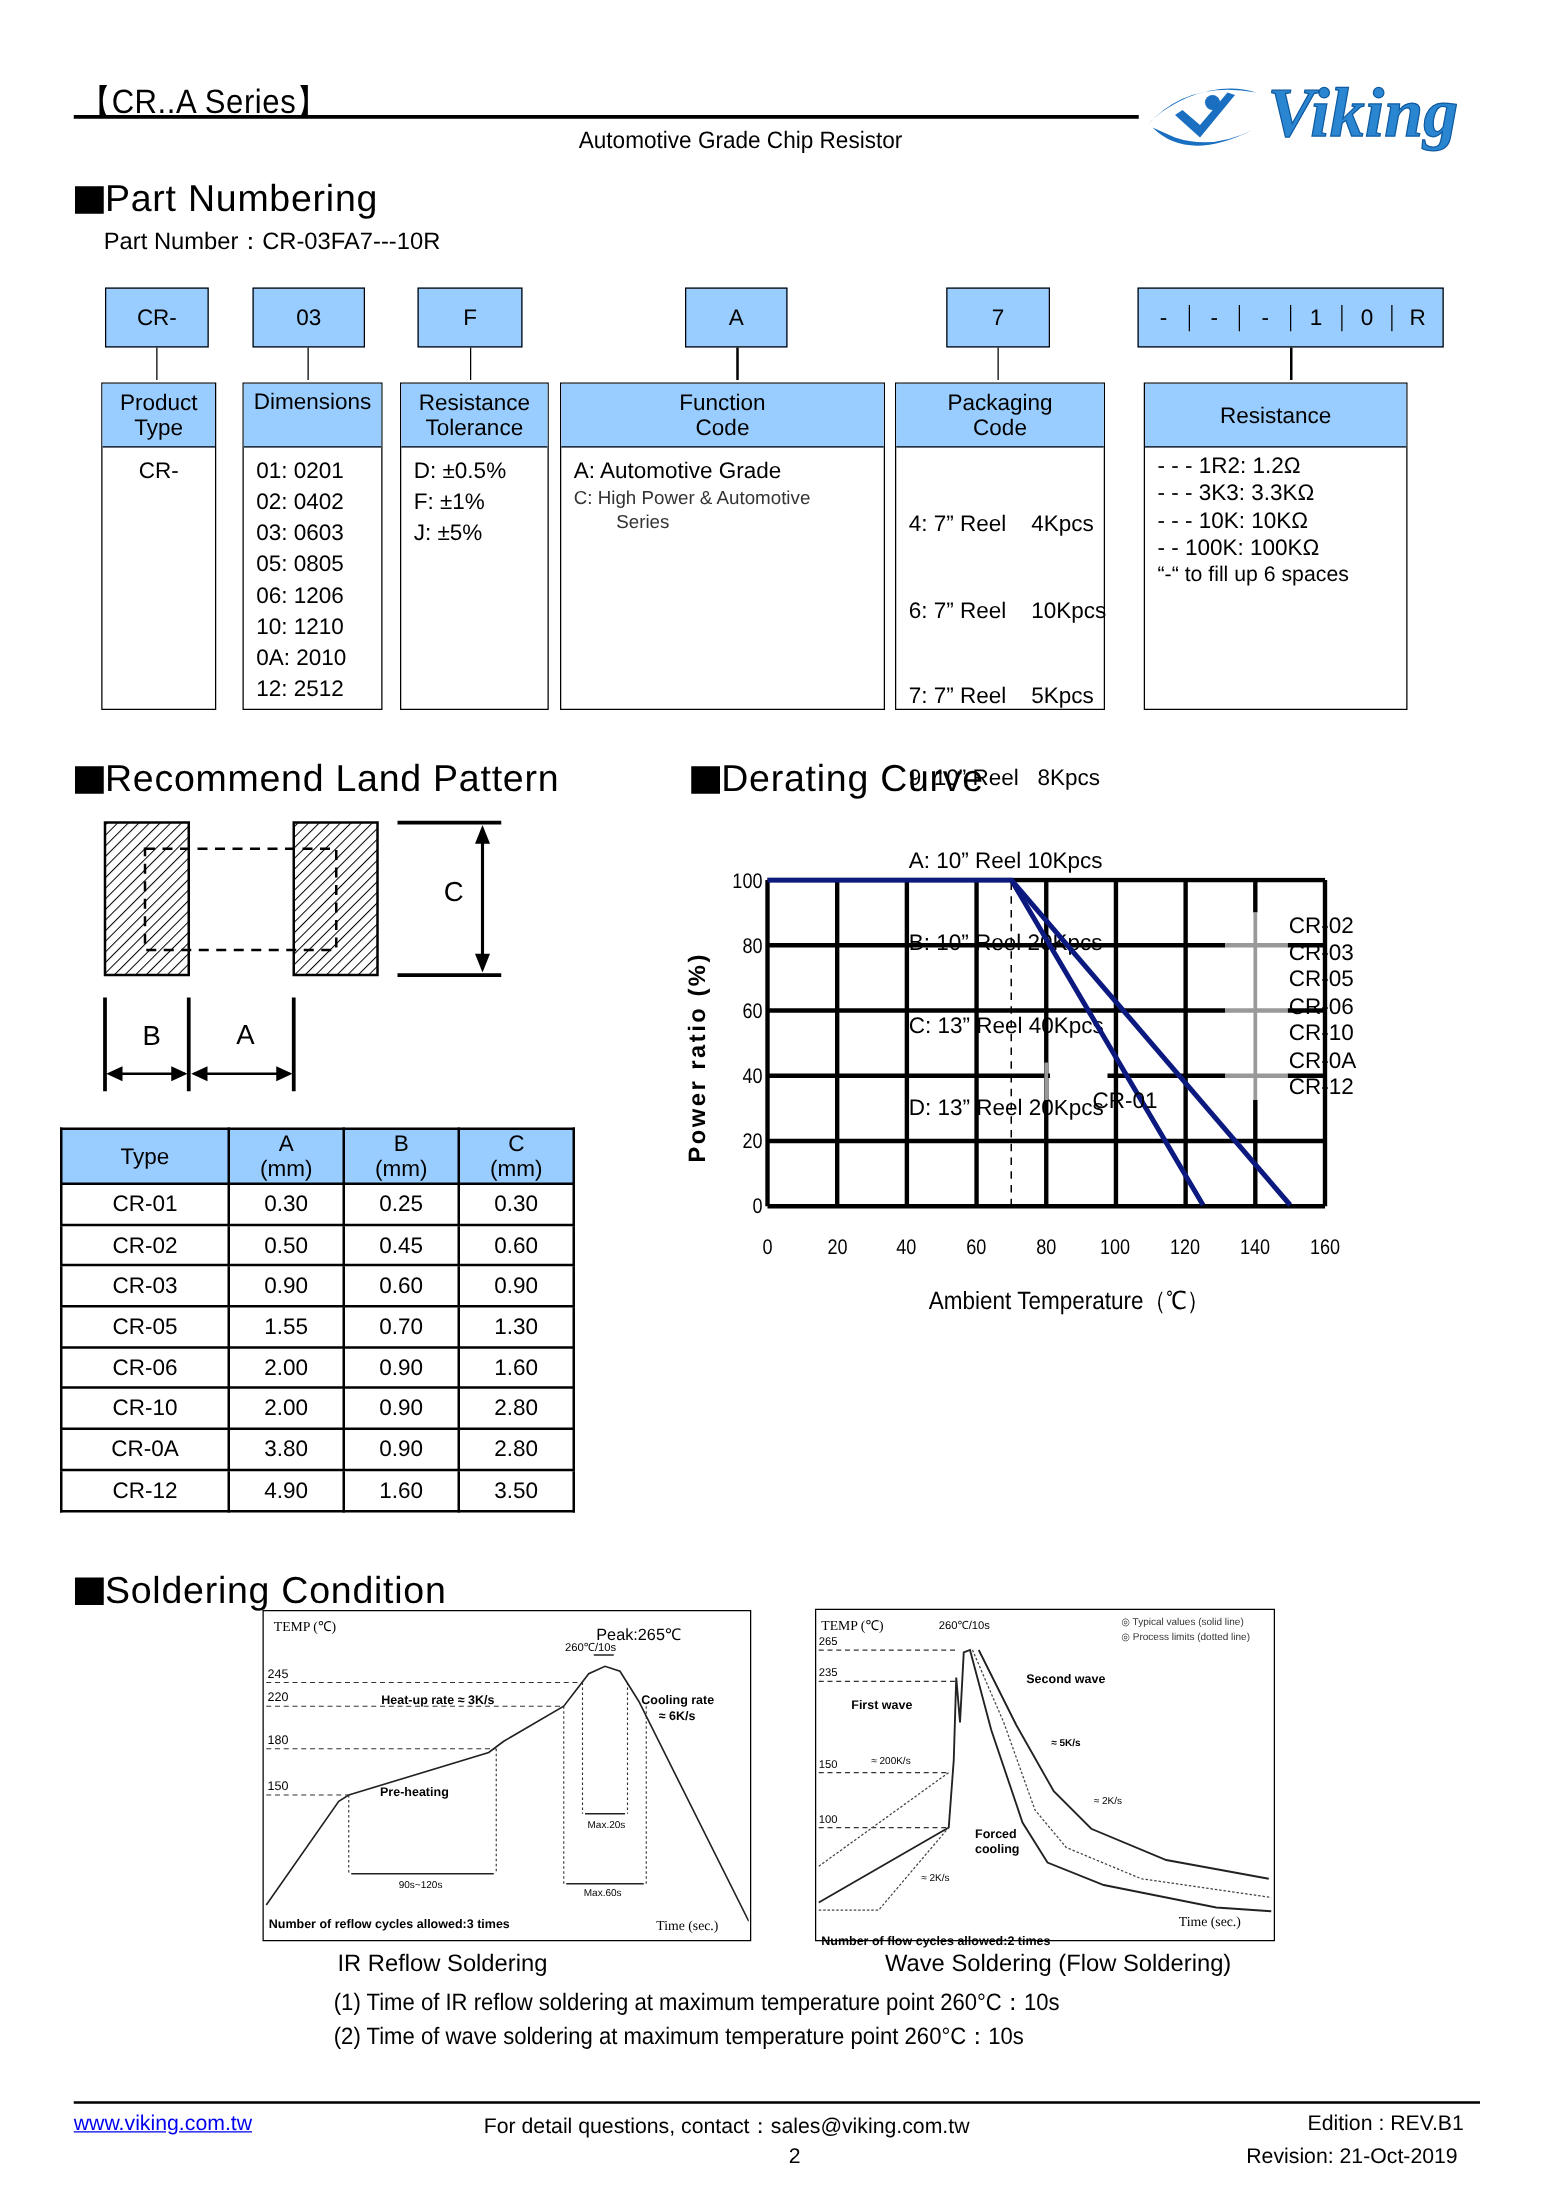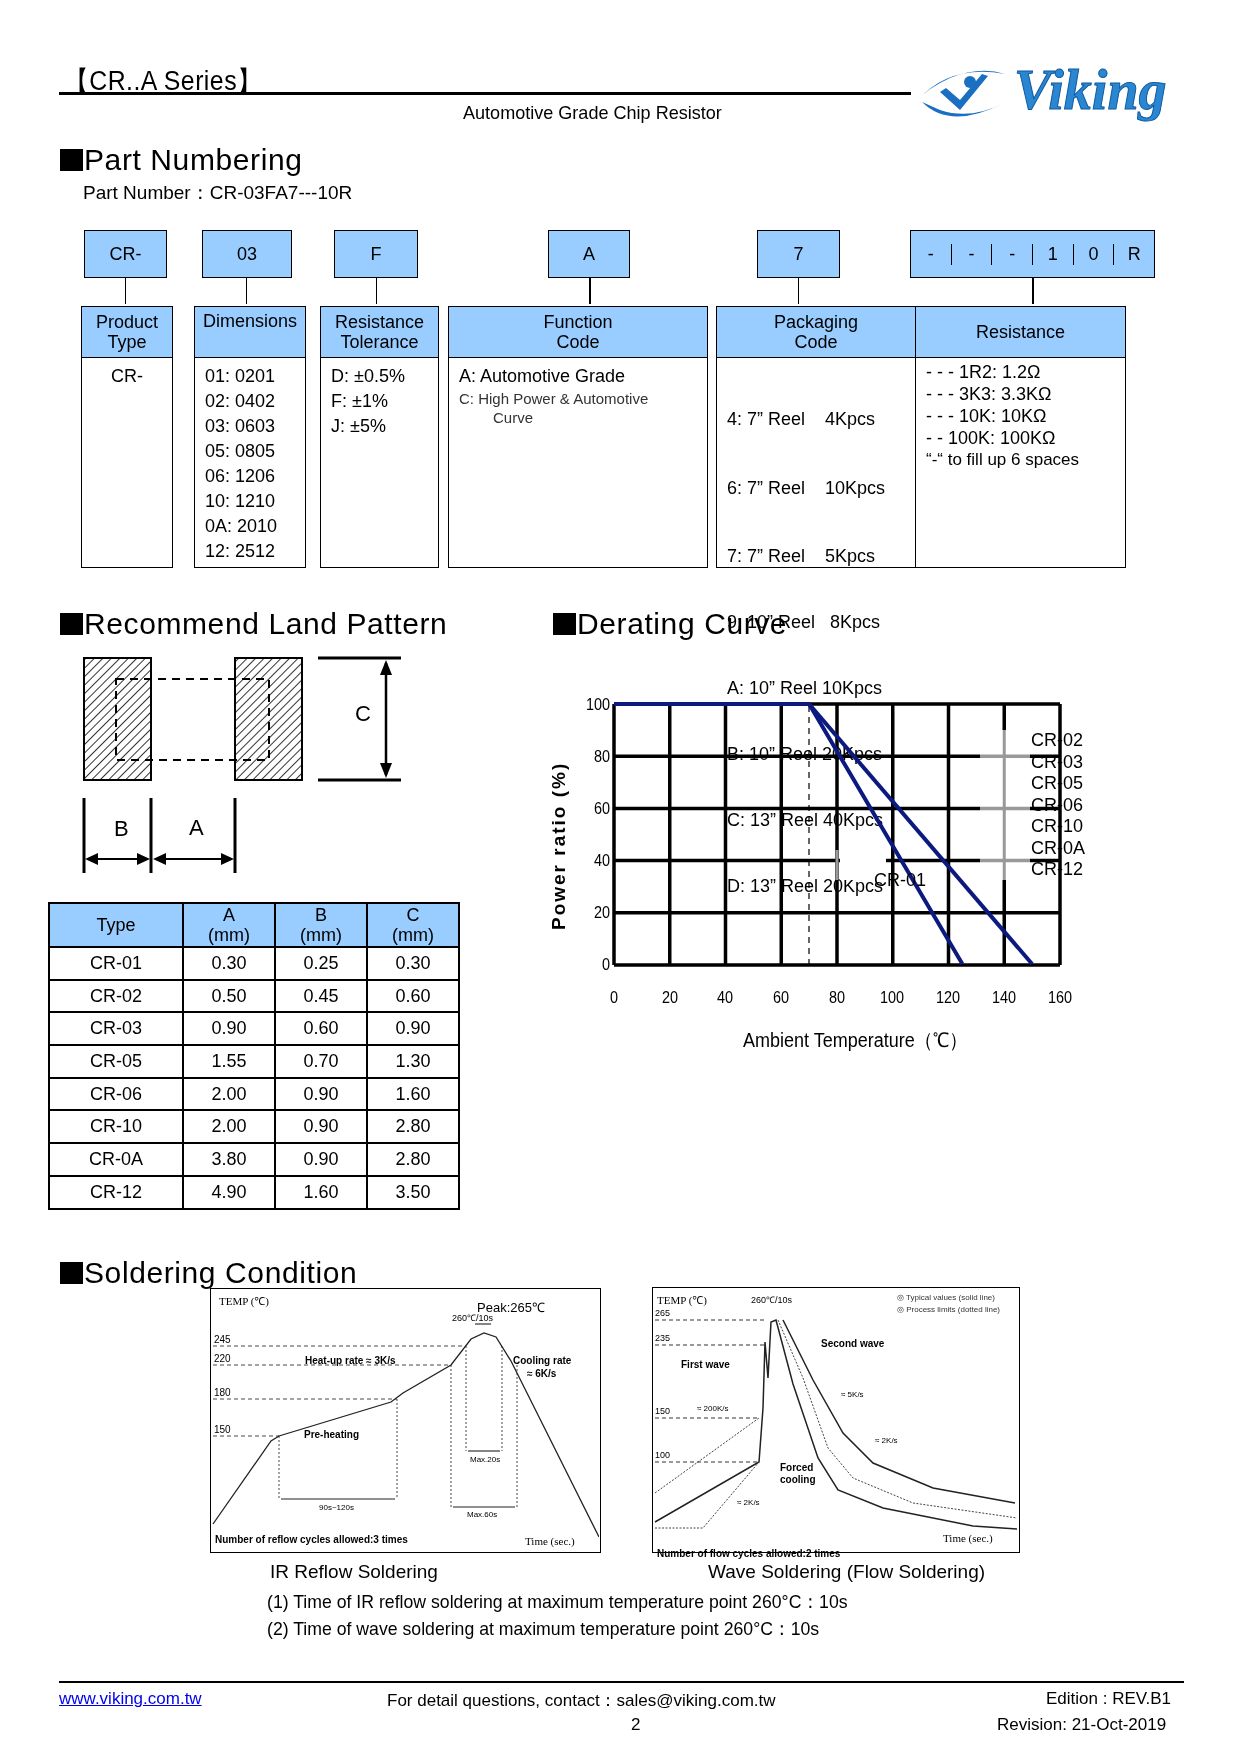--- a/index.html
+++ b/index.html
@@ -119,25 +119,25 @@
   </div>
 </div>
 
 <div class="abs col" style="left:448px; top:306px; width:260px; height:262px;">
   <div class="col-h">
     <span style="width:80px;">Function Code</span>
   </div>
   <div class="col-b" style="padding-top:6px;">
     <div>A: Automotive Grade</div>
     <div style="font-size:15px; line-height:19px; color:#333;">C: High Power &amp; Automotive</div>
-    <div style="font-size:15px; line-height:19px; color:#333; padding-left:34px;">Curve</div>
-  </div>
-</div>
-
-<div class="abs col" style="left:716px; top:306px; width:200px; height:262px;">
+    <div style="font-size:15px; line-height:19px; color:#333; padding-left:34px;">Series</div>
+  </div>
+</div>
+
+<div class="abs col" style="left:716px; top:306px; width:168px; height:262px;">
   <div class="col-h">
     <span style="width:100px;">Packaging Code</span>
   </div>
   <div class="col-b tight" style="padding-top:5px; white-space:pre;">
     <div style="line-height:25px;">4: 7” Reel    4Kpcs</div>
     <div style="line-height:25px;">6: 7” Reel    10Kpcs</div>
     <div>7: 7” Reel    5Kpcs</div>
     <div>9: 10” Reel   8Kpcs</div>
     <div>A: 10” Reel 10Kpcs</div>
     <div>B: 10” Reel 20Kpcs</div>
@@ -385,21 +385,21 @@
   <div class="abs" style="left:98px; top:5px; font-size:9px;">260℃/10s</div>
   <div class="abs" style="left:244px; top:5px; font-size:8px; color:#333;">◎ Typical values (solid line)</div>
   <div class="abs" style="left:244px; top:17px; font-size:8px; color:#333;">◎ Process limits (dotted line)</div>
   <div class="abs" style="left:2px; top:20px; font-size:9px;">265</div>
   <div class="abs" style="left:2px; top:45px; font-size:9px;">235</div>
   <div class="abs" style="left:2px; top:118px; font-size:9px;">150</div>
   <div class="abs" style="left:2px; top:162px; font-size:9px;">100</div>
   <div class="abs" style="left:168px; top:50px; font-size:10px; font-weight:bold;">Second wave</div>
   <div class="abs" style="left:28px; top:71px; font-size:10px; font-weight:bold;">First wave</div>
   <div class="abs" style="left:44px; top:116px; font-size:8px;">≈ 200K/s</div>
-  <div class="abs" style="left:188px; top:102px; font-size:8px;">≈ 5K/s</div>
+  <div class="abs" style="left:188px; top:102px; font-size:8px;font-weight:bold;">≈ 5K/s</div>
   <div class="abs" style="left:222px; top:148px; font-size:8px;">≈ 2K/s</div>
   <div class="abs" style="left:84px; top:210px; font-size:8px;">≈ 2K/s</div>
   <div class="abs" style="left:127px; top:174px; font-size:10px; font-weight:bold;">Forced</div>
   <div class="abs" style="left:127px; top:186px; font-size:10px; font-weight:bold;">cooling</div>
   <div class="abs" style="left:4px; top:246px; font-size:10px; font-weight:bold;margin-top:14px;">Number of flow cycles allowed:2 times</div>
   <div class="abs" style="left:290px; top:244px; font-size:11px; font-family:'Liberation Serif',serif;">Time (sec.)</div>
 </div>
 <div class="abs caption" style="left:708px; top:1561px;">Wave Soldering (Flow Soldering)</div>
 
 <div class="abs note" style="left:267px; top:1589px;">(1) Time of IR reflow soldering at maximum temperature point 260°C：10s</div>

